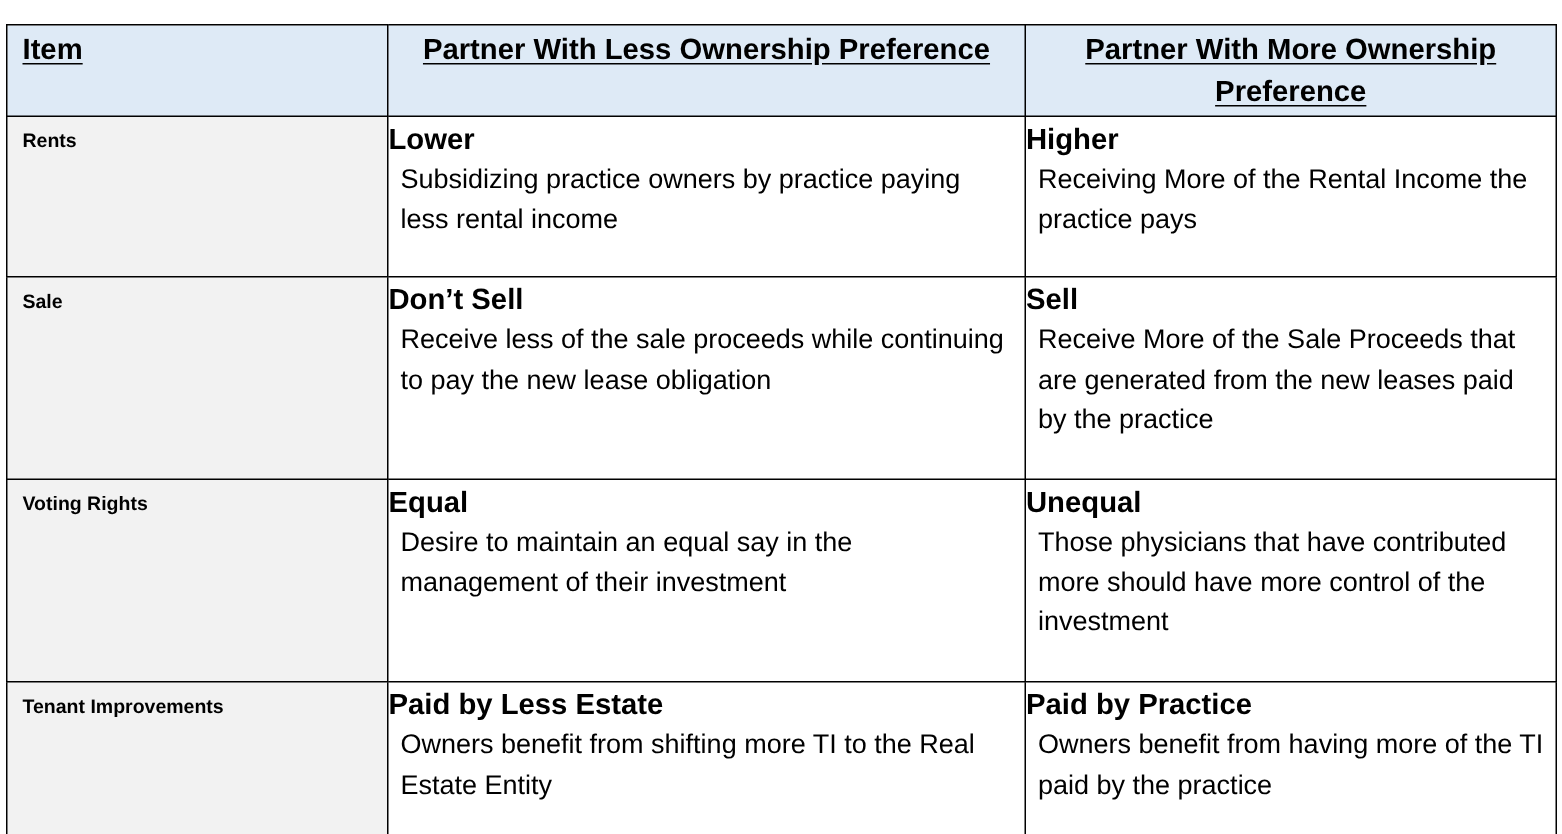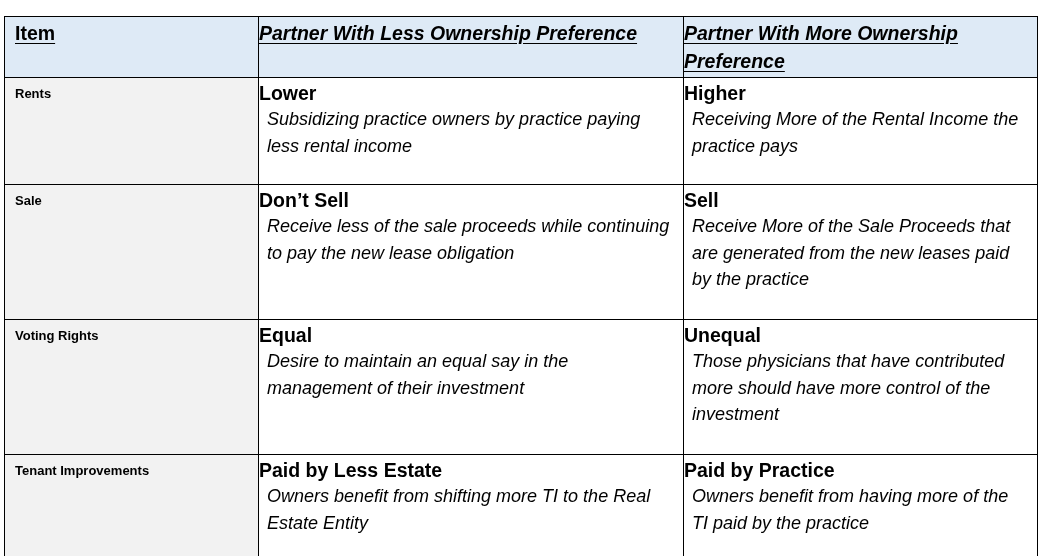--- a/index.html
+++ b/index.html
@@ -42,41 +42,39 @@
     }
     .hdr-row th .u {
       text-decoration: underline;
       text-underline-offset: 3px;
     }
     .hdr-item {
       text-align: left;
       padding-left: 10px !important;
     }
     .hdr-center {
-      text-align: left;
-      font-style: italic;
+      text-align: center;
     }
     .item-cell {
       background: #f2f2f2;
       font-weight: bold;
       font-size: 13px;
       padding: 4px 0 0 10px !important;
       line-height: 24px;
     }
     .val-cell {
       text-align: left;
       padding-top: 3px !important;
     }
     .val-title {
       font-weight: bold;
       font-size: 19.5px;
       line-height: 25px;
     }
     .val-desc {
-      font-style: italic;
       font-size: 18px;
       line-height: 26.5px;
       padding: 0 8px;
     }
     .r1 { height: 107px; }
     .r2 { height: 135px; }
     .r3 { height: 135px; }
     .r4 { height: 138px; padding-left: 40px; }
   </style>
 </head>

